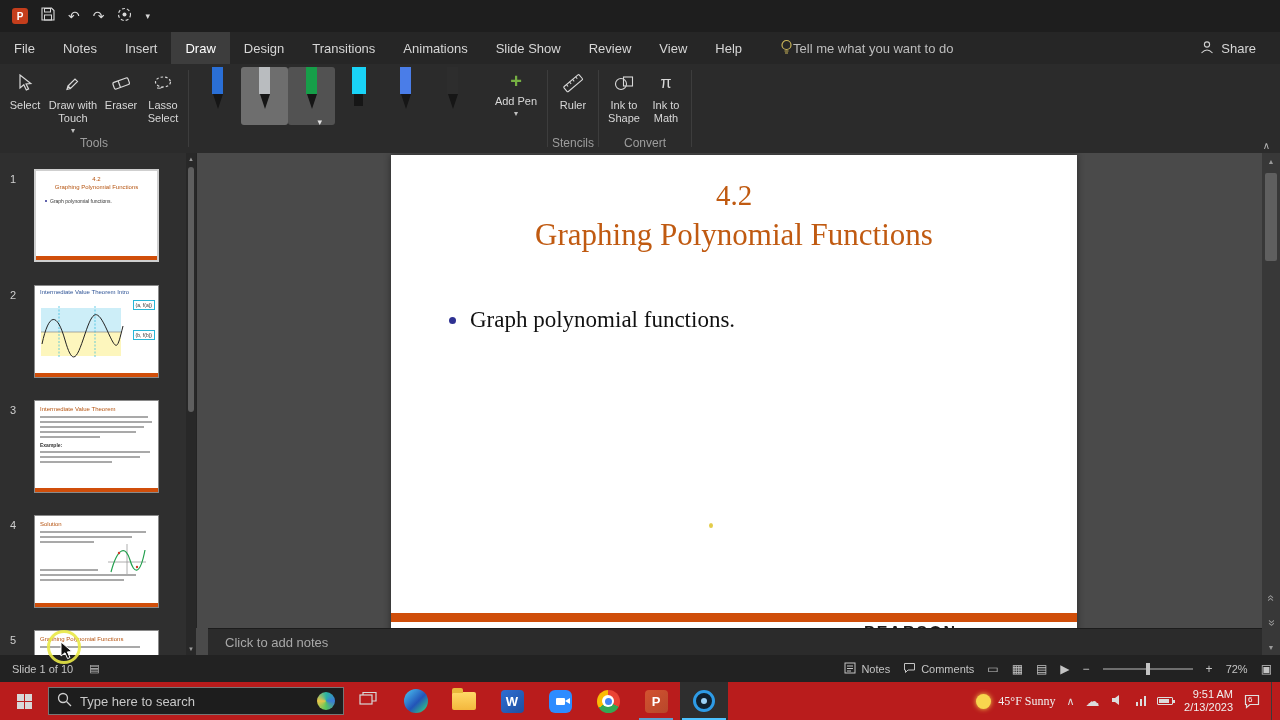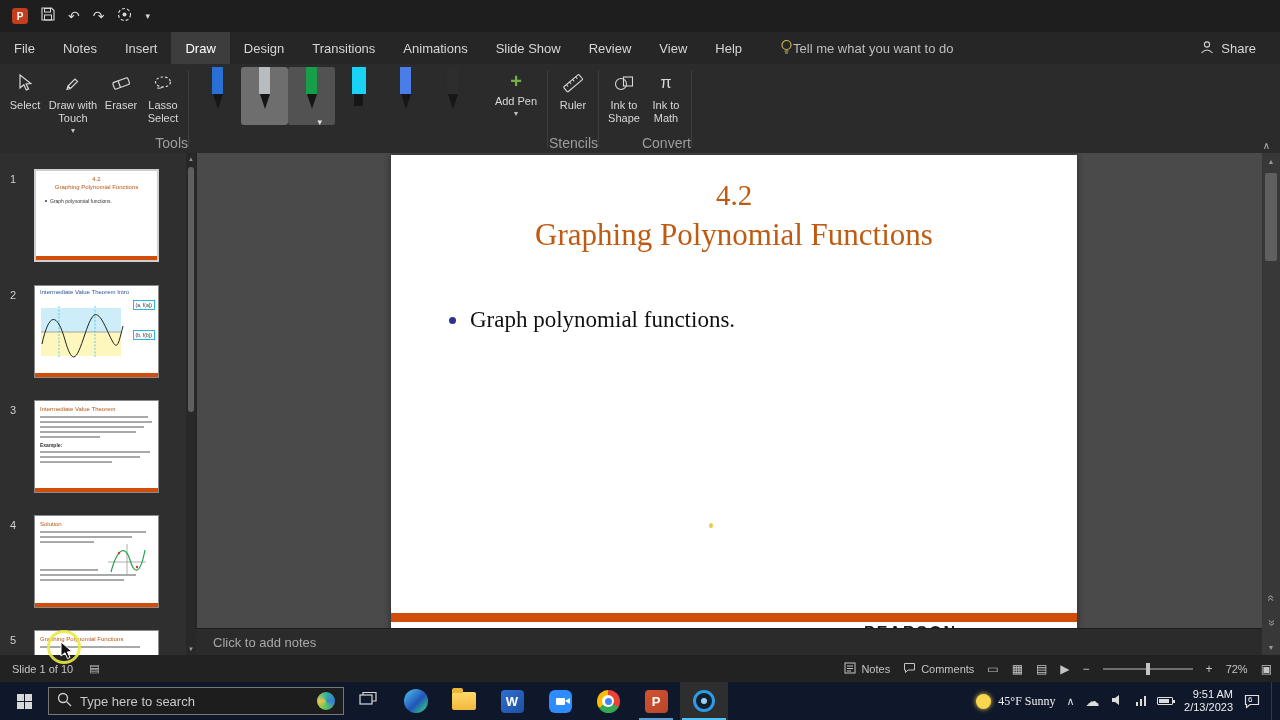--- a/index.html
+++ b/index.html
@@ -21,21 +21,21 @@
   .tabrow{position:absolute;left:0;top:32px;width:1280px;height:32px;background:#262626;display:flex;align-items:stretch;color:#d6d6d6;font-size:13px;}
   .tab{padding:0 14px;display:flex;align-items:center;}
   .tab.active{background:#3d3d3d;color:#fff;}
   .tellme{display:flex;align-items:center;margin-left:24px;color:#bdbdbd;}
   .share{margin-left:auto;display:flex;align-items:center;gap:7px;padding-right:24px;color:#d6d6d6;}
 
   
   .ribbon{position:absolute;left:0;top:64px;width:1280px;height:89px;background:#2b2b2b;display:flex;}
   .rgroup{display:flex;flex-direction:column;}
   .rbody{flex:1;display:flex;align-items:flex-start;padding:3px 5px 0 5px;gap:2px;}
-  .glabel{height:17px;text-align:right;font-size:14px;color:#9d9d9d;line-height:15px;}
+  .glabel{height:17px;text-align:center;font-size:12px;color:#9d9d9d;line-height:15px;}
   .vsep{width:1px;background:#3d3d3d;margin:6px 0;}
   .rbtn{display:flex;flex-direction:column;align-items:center;width:46px;padding-top:3px;color:#d8d8d8;}
   .rbtn.w40{width:40px;} .rbtn.w52{width:52px;}
   .ricon{height:26px;display:flex;align-items:center;justify-content:center;}
   .rlbl{font-size:11px;text-align:center;line-height:13px;margin-top:3px;}
   .dd{font-size:8px;color:#c0c0c0;margin-top:1px;}
   .pens-row{gap:0;}
   .pen-box{width:47px;height:58px;display:flex;justify-content:center;border-radius:3px;position:relative;}
   .pen-box.lit{background:#6e6e6e;}
   .pen-box.selected{background:#525252;}
@@ -71,40 +71,40 @@
   .edit-area{position:absolute;left:196px;top:0;width:1066px;height:475px;background:#4a4a4a;overflow:hidden;border-left:1px solid #242424;}
   .slide{position:absolute;left:194px;top:2px;width:686px;height:514px;background:#fff;box-shadow:0 0 7px rgba(0,0,0,.45);}
   .slide-title{position:absolute;top:24px;left:0;width:100%;text-align:center;font-family:"Liberation Serif",serif;}
   .st1{font-size:29px;} .st2{font-size:31px;margin-top:5px;}
   .slide-bullet{position:absolute;top:152px;left:58px;display:flex;align-items:center;gap:14px;font-family:"Liberation Serif",serif;font-size:23px;color:#111;}
   .bdot{width:7px;height:7px;border-radius:50%;background:#2e3192;}
   .ink-dot{position:absolute;left:318px;top:368px;width:4px;height:5px;background:#e3cc4a;border-radius:50%;}
   .sfbar{position:absolute;top:458px;left:0;width:100%;height:9px;}
   .sbrand{position:absolute;top:469px;left:473px;font-size:16px;font-weight:bold;letter-spacing:2px;color:#1c1c1c;}
 
-  .notes-bar{position:absolute;left:196px;top:475px;width:1066px;height:27px;background:#2b2b2b;border-top:1px solid #1c1c1c;display:flex;align-items:center;padding-left:17px;font-size:13px;color:#a8a8a8;}
+  .notes-bar{position:absolute;left:208px;top:475px;width:1066px;height:27px;background:#2b2b2b;border-top:1px solid #1c1c1c;display:flex;align-items:center;padding-left:17px;font-size:13px;color:#a8a8a8;}
 
   .v-scroll{position:absolute;right:0;top:0;width:18px;height:502px;background:#383838;}
   .v-scroll .sarrow{position:absolute;left:0;width:18px;height:16px;display:flex;align-items:center;justify-content:center;font-size:7px;color:#9a9a9a;}
   .vthumb{position:absolute;left:3px;top:20px;width:12px;height:88px;background:#5f5f5f;border-radius:2px;}
   .navbtn{position:absolute;left:0;width:18px;height:24px;display:flex;align-items:center;justify-content:center;color:#9a9a9a;font-size:12px;}
   .rot-up{transform:rotate(90deg);} .rot-down{transform:rotate(-90deg);}
 
   
   .statusbar{position:absolute;left:0;top:655px;width:1280px;height:27px;background:#222;display:flex;align-items:center;color:#c4c4c4;font-size:11px;}
   .sb-left{display:flex;align-items:center;gap:16px;margin-left:12px;}
   .sb-right{margin-left:auto;display:flex;align-items:center;gap:13px;padding-right:8px;}
   .sb-item{display:flex;align-items:center;gap:5px;}
   .sb-view{font-size:12px;color:#c4c4c4;}
   .ztrack{width:90px;height:2px;background:#6e6e6e;position:relative;}
   .zthumb{position:absolute;left:48%;top:-5px;width:4px;height:12px;background:#c4c4c4;}
   .glyph11{font-size:11px;}
 
   
-  .taskbar{position:absolute;left:0;top:682px;width:1280px;height:38px;background:#0f172a;display:flex;align-items:center;}
+  .taskbar{position:absolute;left:0;top:682px;width:1280px;height:38px;background:#b91c1c;display:flex;align-items:center;}
   .tb-start{width:48px;height:38px;display:flex;align-items:center;justify-content:center;}
   .winlogo{display:grid;grid-template-columns:7px 7px;grid-template-rows:7px 7px;gap:1px;}
   .winlogo div{background:#d8d8d8;}
   .tb-search{width:296px;height:28px;border:1px solid #767676;background:#1d1d1d;display:flex;align-items:center;gap:8px;padding:0 8px;color:#c8c8c8;font-size:13px;}
   .tb-search .sh{margin-left:auto;width:18px;height:18px;border-radius:50%;background:conic-gradient(#2bb5a0,#3a7bd5,#57c75e,#e8c547,#2bb5a0);}
   .tb-tile{width:48px;height:38px;display:flex;align-items:center;justify-content:center;position:relative;}
   .tb-tile.open::after{content:"";position:absolute;bottom:0;left:7px;right:7px;height:2px;background:#5c9fce;}
   .tb-tile.active{background:#2e2e2e;}
   .tb-tile.active::after{content:"";position:absolute;bottom:0;left:2px;right:2px;height:2px;background:#4cc2ff;}
   .ic-edge{width:24px;height:24px;border-radius:50%;background:linear-gradient(135deg,#4ec9f5 0%,#2254b8 55%,#35e27a 100%);}

